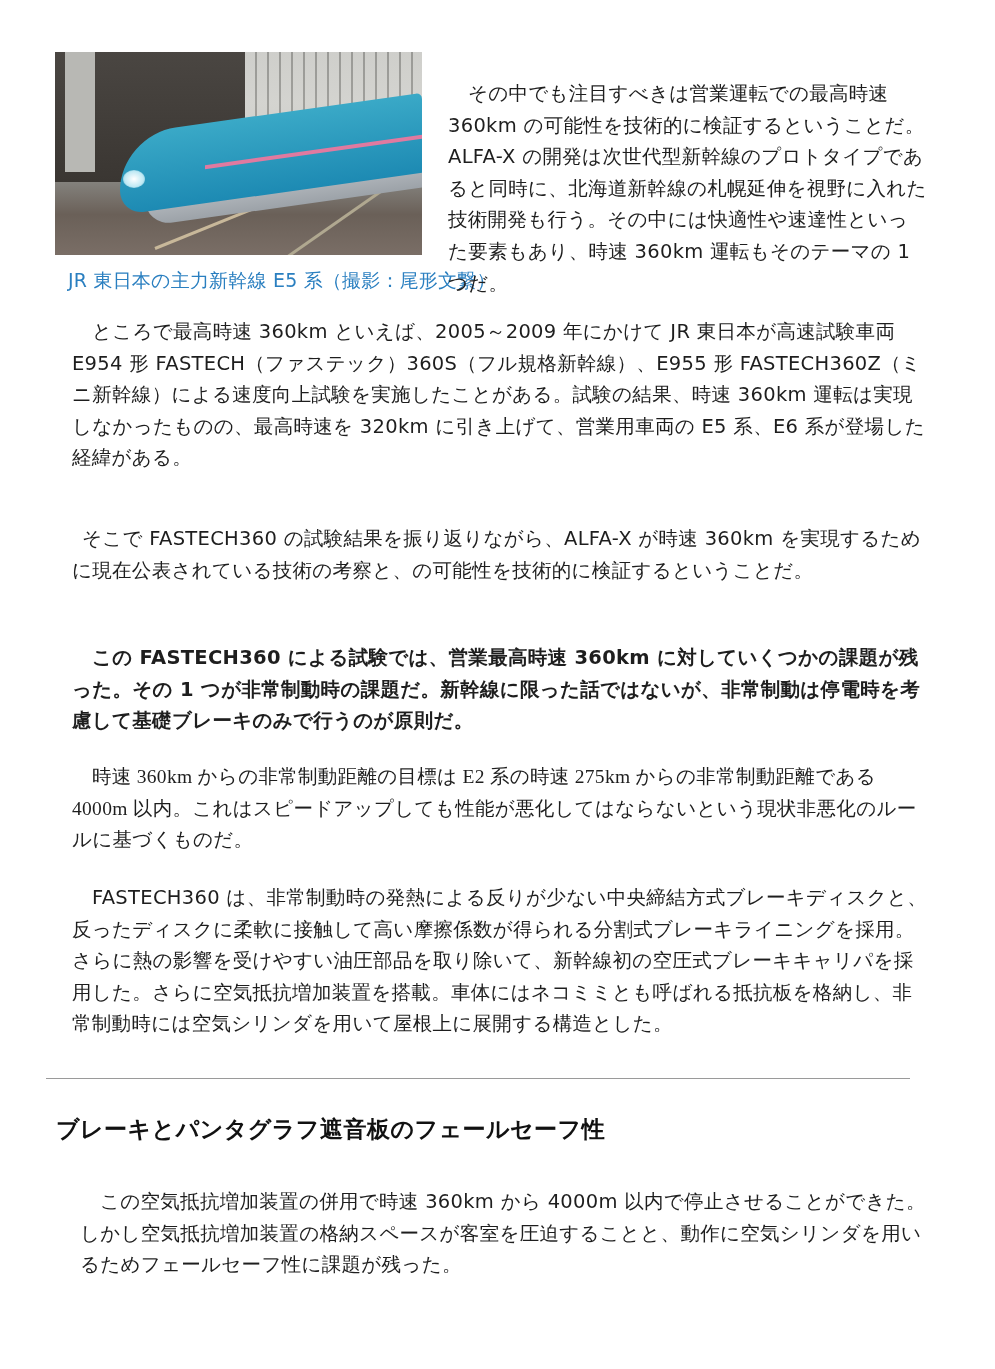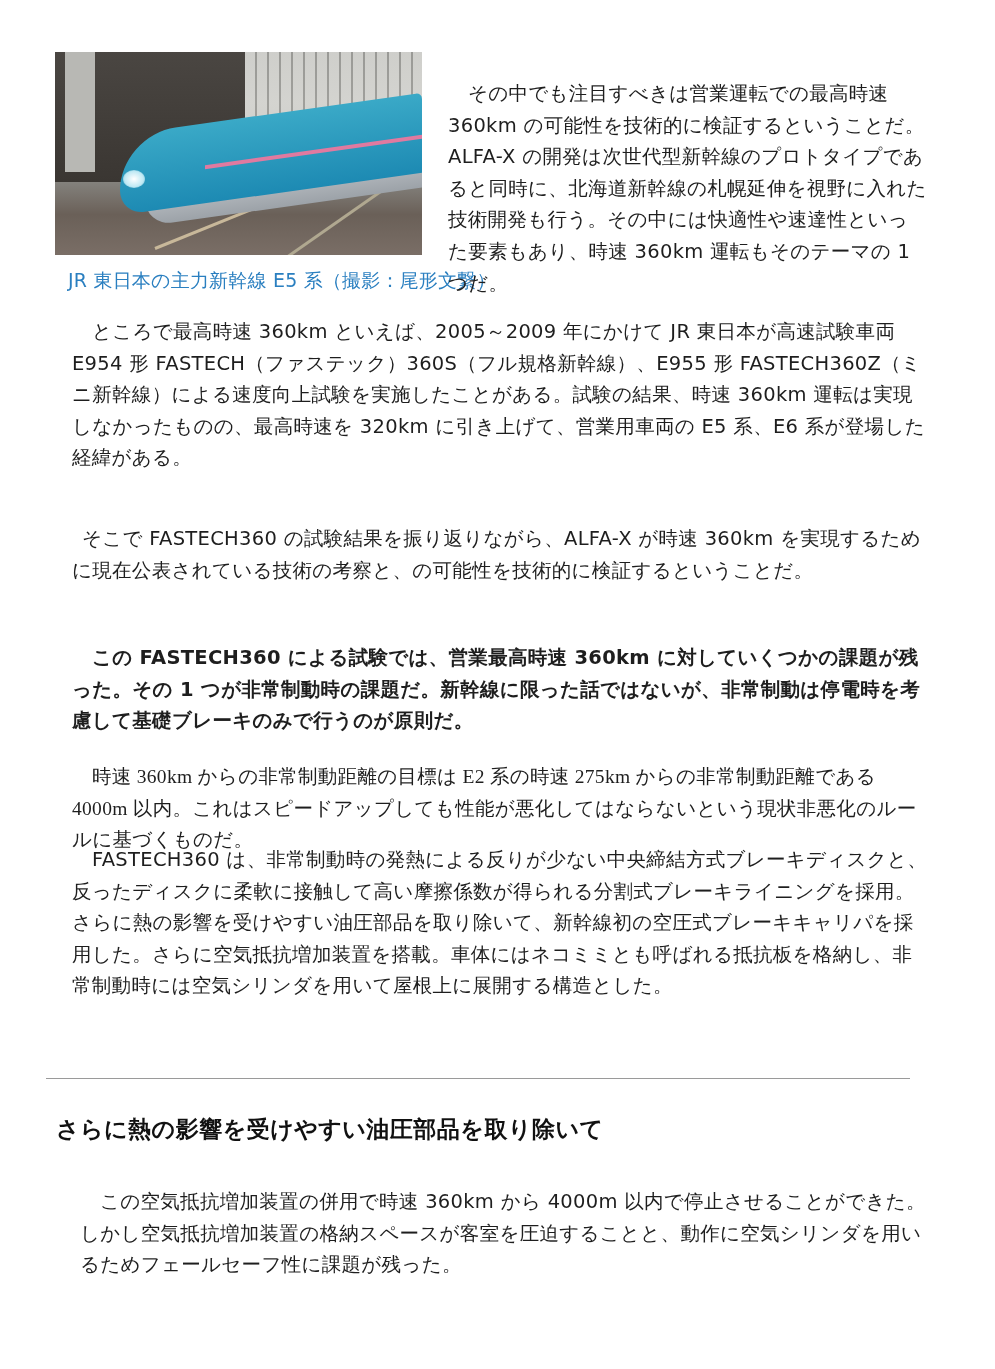--- a/index.html
+++ b/index.html
@@ -24,21 +24,21 @@
            background:radial-gradient(#ffffff,#bfe9f4 60%,transparent); }
   .photo .rail1 { position:absolute; left:100px; top:195px; width:300px; height:3px; background:#c8b89a; transform:rotate(-22deg); transform-origin:left; }
   .photo .rail2 { position:absolute; left:230px; top:205px; width:200px; height:3px; background:#b0a890; transform:rotate(-35deg); transform-origin:left; }
   .caption { position:absolute; left:68px; top:268px; font-size:19px; color:#2a7fc0; white-space:nowrap; letter-spacing:0.2px; }
   .para { position:absolute; font-size:19.5px; line-height:31.6px; letter-spacing:0.3px; margin:16px; }
   .p1 { left:432px; top:62px; width:480px; }
   .p2 { left:56px; top:300px; width:856px; }
   .p3 { left:56px; top:507px; width:856px; }
   .p4 { left:56px; top:626px; width:856px;font-weight:bold; }
   .p5 { left:56px; top:745px; width:856px;font-family:Liberation Serif, serif; }
-  .p6 { left:56px; top:828px; width:856px; }
+  .p6 { left:56px; top:866px; width:856px; }
   .p8 { left:64px; top:1170px; width:856px; }
   .rule { position:absolute; left:46px; top:1078px; width:864px; height:1px; background:#9a9a9a; }
   .heading { position:absolute; left:56px; top:1095px; font-size:23px; font-weight:bold; letter-spacing:0.5px; color:#111; white-space:nowrap; }
   .indent { display:inline-block; width:20px; }
 </style>
 </head>
 <body>
 
 <div class="photo" title="JR東日本 E5系 新幹線の写真">
   <div class="wall"></div>
@@ -54,15 +54,15 @@
 <div class="caption">JR 東日本の主力新幹線 E5 系（撮影：尾形文繋）</div>
 
 <p class="para p1"><span class="indent"></span><span>その中でも注目すべきは営業運転での最高時速 360km の可能性を技術的に検証するということだ。ALFA-X の開発は次世代型新幹線のプロトタイプであると同時に、北海道新幹線の札幌延伸を視野に入れた技術開発も行う。その中には快適性や速達性といった要素もあり、時速 360km 運転もそのテーマの 1 つだ。</span></p>
 <p class="para p2"><span class="indent"></span><span>ところで最高時速 360km といえば、2005～2009 年にかけて JR 東日本が高速試験車両 E954 形 FASTECH（ファステック）360S（フル規格新幹線）、E955 形 FASTECH360Z（ミニ新幹線）による速度向上試験を実施したことがある。試験の結果、時速 360km 運転は実現しなかったものの、最高時速を 320km に引き上げて、営業用車両の E5 系、E6 系が登場した経緯がある。</span></p>
 <p class="para p3"><span class="indent" style="width:10px"></span><span>そこで FASTECH360 の試験結果を振り返りながら、ALFA-X が時速 360km を実現するために現在公表されている技術の考察と、の可能性を技術的に検証するということだ。</span></p>
 <p class="para p4"><span class="indent"></span><span>この FASTECH360 による試験では、営業最高時速 360km に対していくつかの課題が残った。その 1 つが非常制動時の課題だ。新幹線に限った話ではないが、非常制動は停電時を考慮して基礎ブレーキのみで行うのが原則だ。</span></p>
 <p class="para p5"><span class="indent"></span><span>時速 360km からの非常制動距離の目標は E2 系の時速 275km からの非常制動距離である 4000m 以内。これはスピードアップしても性能が悪化してはならないという現状非悪化のルールに基づくものだ。</span></p>
 <p class="para p6"><span class="indent"></span><span>FASTECH360 は、非常制動時の発熱による反りが少ない中央締結方式ブレーキディスクと、反ったディスクに柔軟に接触して高い摩擦係数が得られる分割式ブレーキライニングを採用。さらに熱の影響を受けやすい油圧部品を取り除いて、新幹線初の空圧式ブレーキキャリパを採用した。さらに空気抵抗増加装置を搭載。車体にはネコミミとも呼ばれる抵抗板を格納し、非常制動時には空気シリンダを用いて屋根上に展開する構造とした。</span></p>
 
 <div class="rule"></div>
-<h2 class="heading">さらに熱の影響を受けやすい油圧部品を取り除いて</h2>
+<h2 class="heading">ブレーキとパンタグラフ遮音板のフェールセーフ性</h2>
 
 <p class="para p8"><span class="indent"></span><span>この空気抵抗増加装置の併用で時速 360km から 4000m 以内で停止させることができた。しかし空気抵抗増加装置の格納スペースが客室を圧迫することと、動作に空気シリンダを用いるためフェールセーフ性に課題が残った。</span></p>
 
 </body></html>

